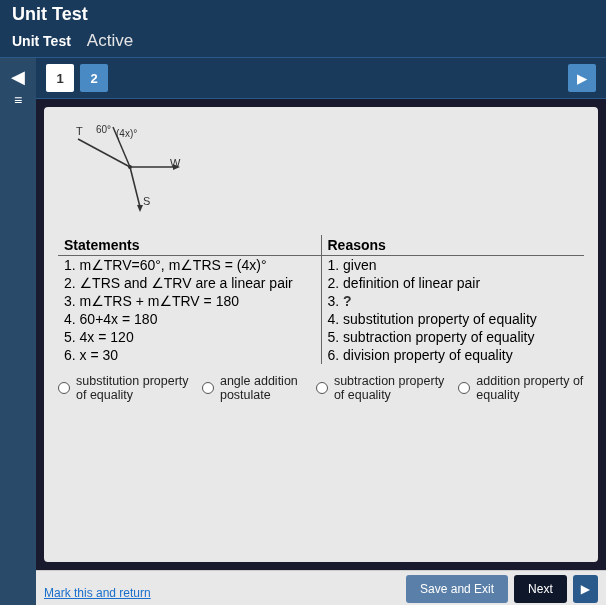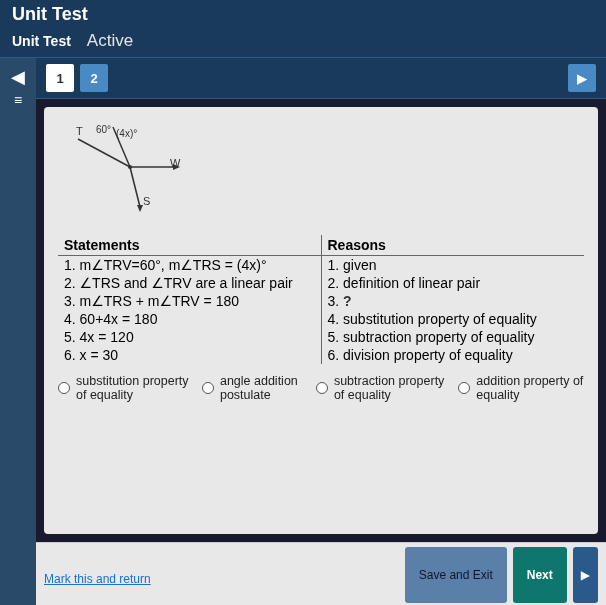--- a/index.html
+++ b/index.html
@@ -201,36 +201,35 @@
       cursor: pointer;
       margin-top: 8px;
     }
     .btn-group {
       margin-left: auto;
       display: flex;
       gap: 6px;
     }
     .btn-save {
       background: #5a7fa8;
-      color: #0f172a;
-      border: none;
-      padding: 21px 14px;
+      color: #ffffff;
+      border: none;
+      padding: 7px 14px;
       font-size: 12px;
       border-radius: 3px;
       cursor: pointer;
     }
     .btn-next {
-      background: #0f766e;
+      background: #0f172a;
       color: white;
       border: none;
       padding: 5px 14px;
       font-size: 12px;
       border-radius: 3px;
       cursor: pointer;
-      font-weight: bold;
     }
     .btn-arrow {
       background: #2a5a8c;
       color: white;
       border: none;
       padding: 5px 8px;
       font-size: 12px;
       border-radius: 3px;
       cursor: pointer;
     }

